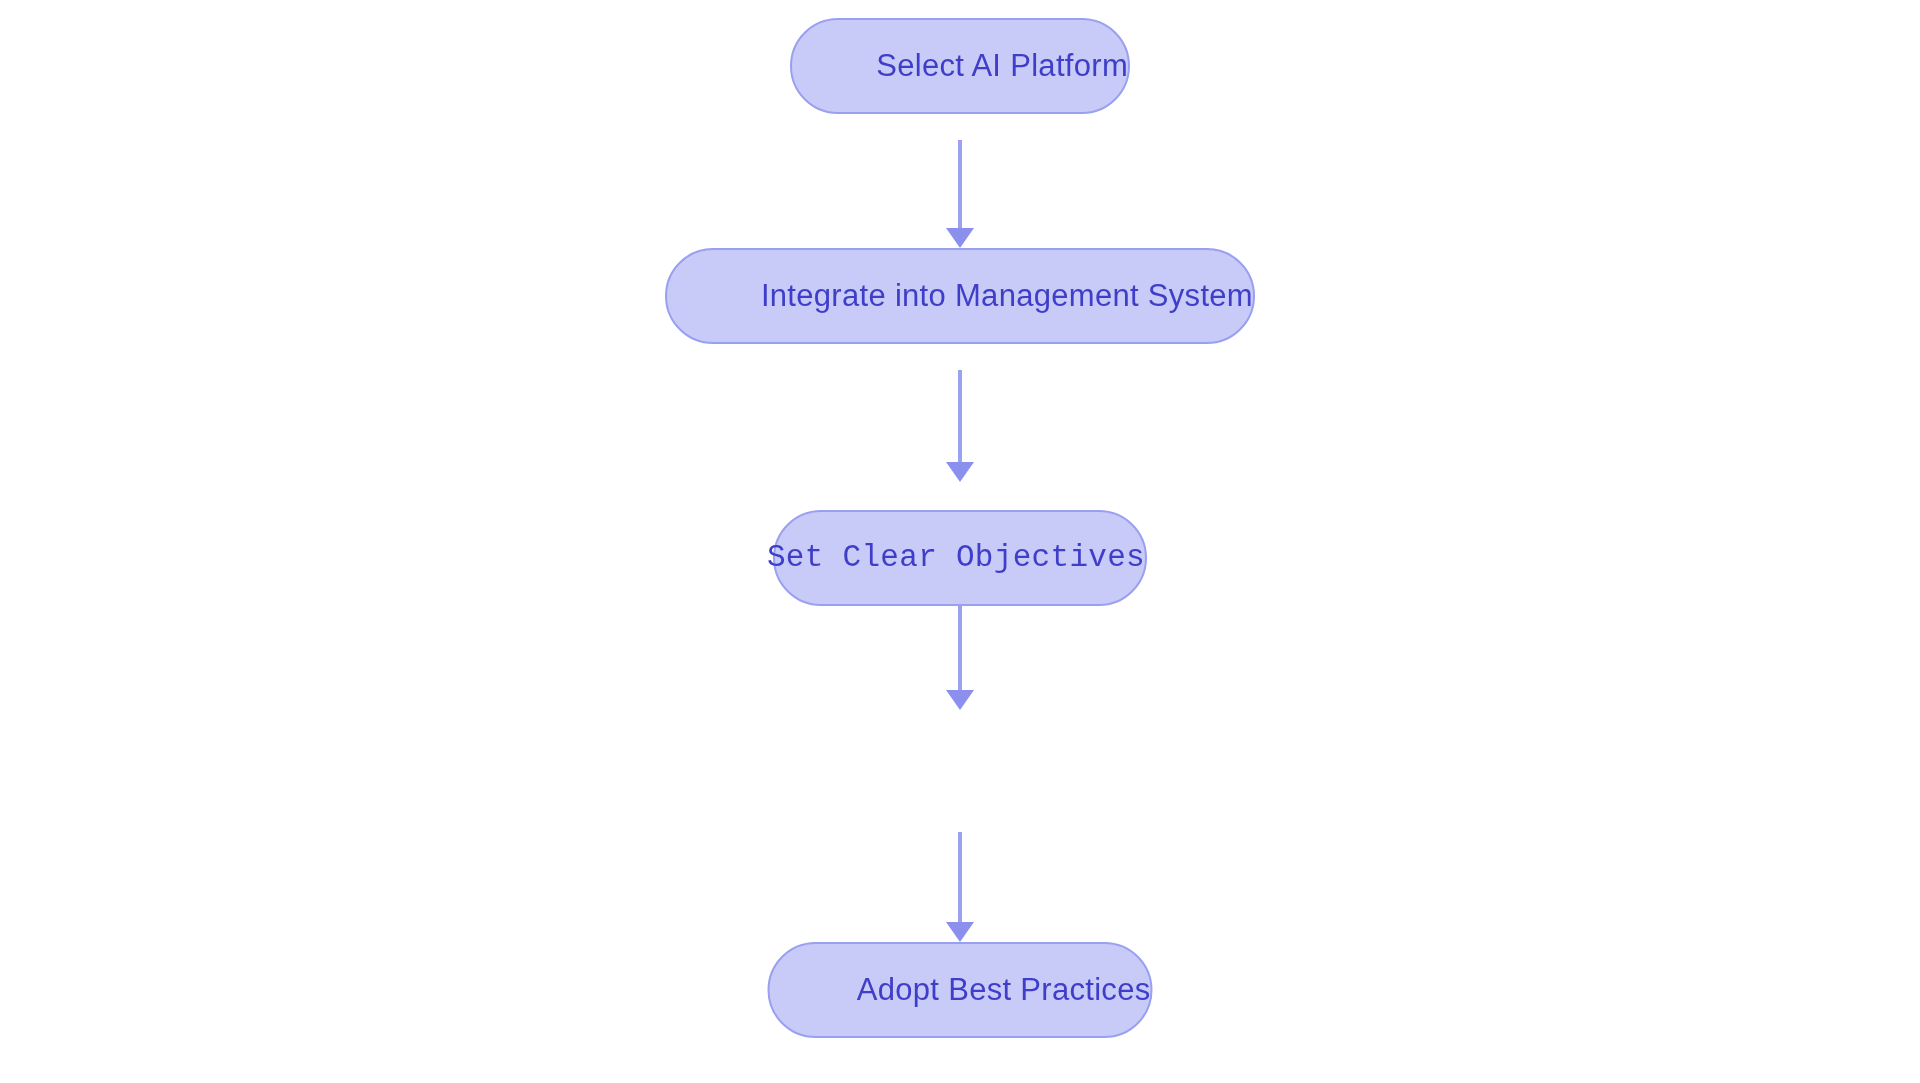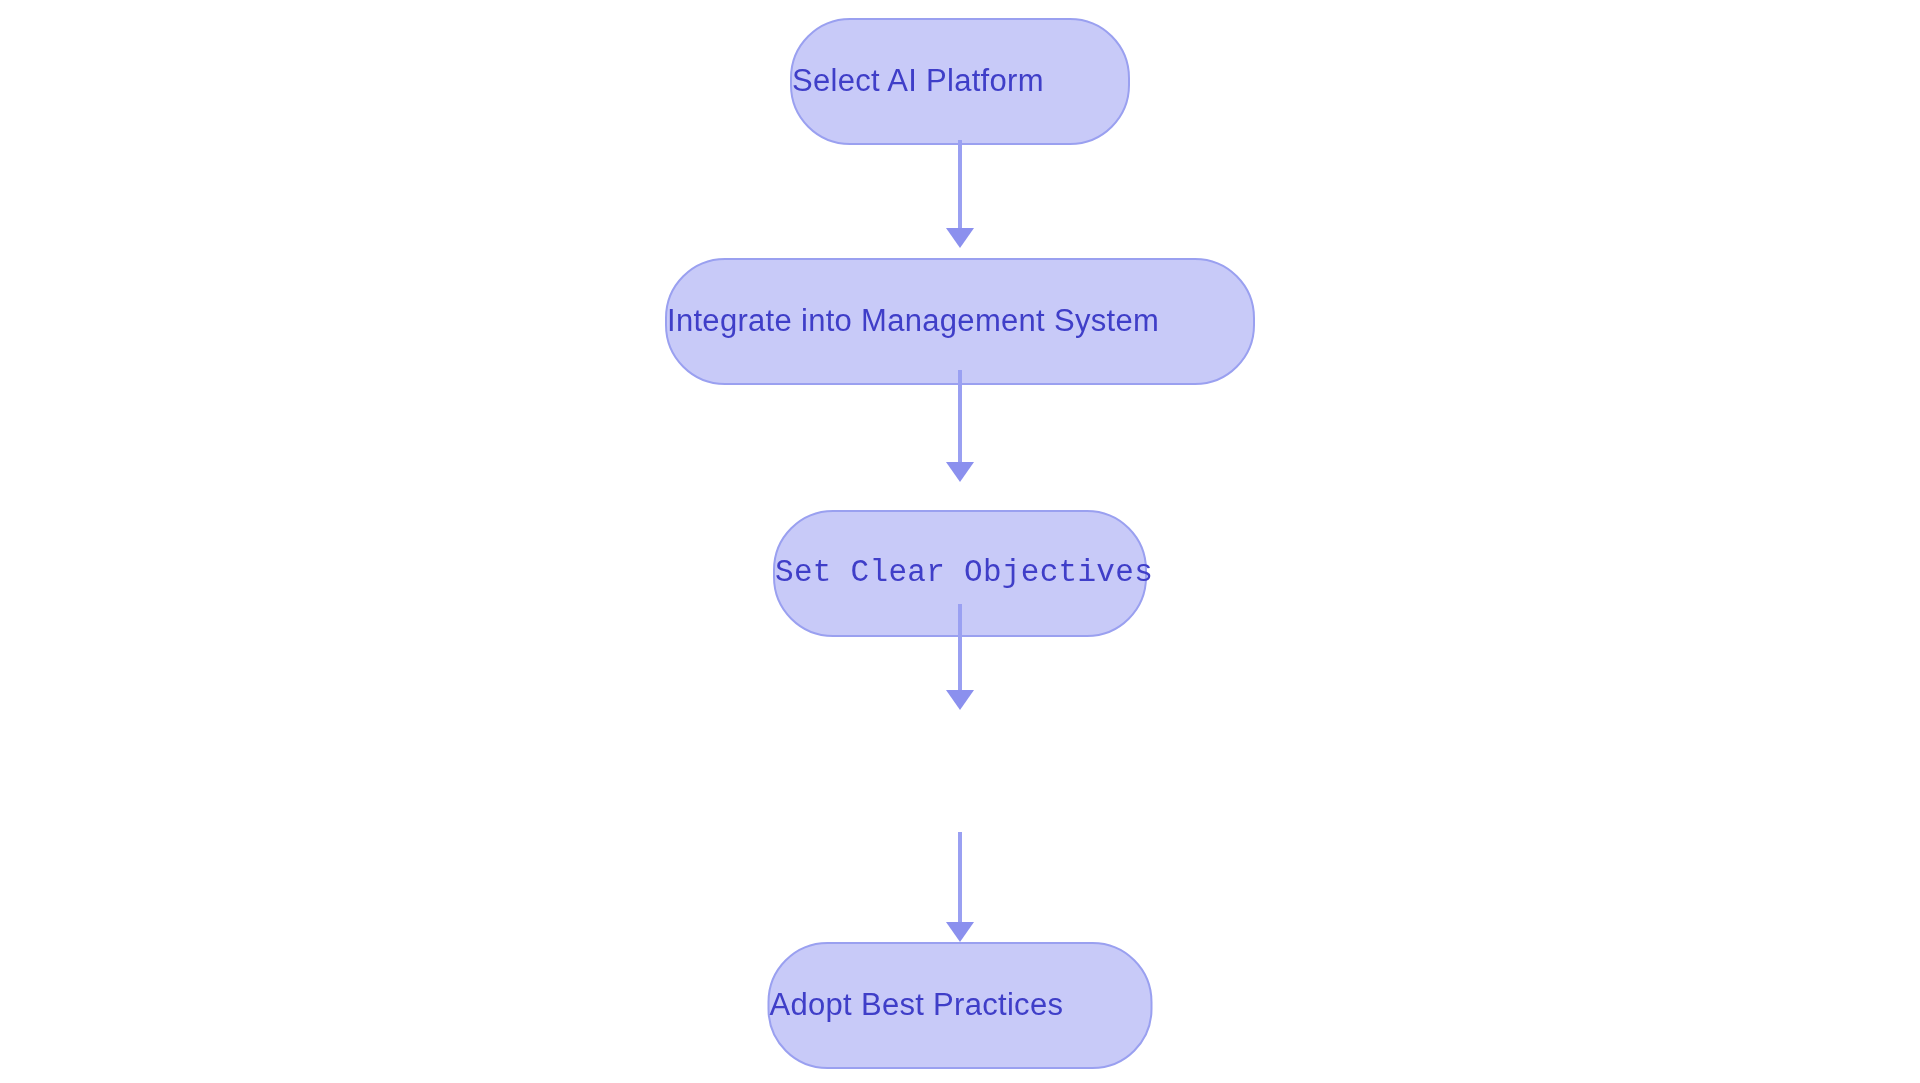--- a/index.html
+++ b/index.html
@@ -12,39 +12,39 @@
     width: 1920px;
     height: 1083px;
     background: var(--bg, #ffffff);
     overflow: hidden;
     font-family: "Liberation Sans", "DejaVu Sans", sans-serif;
   }
   .node {
     position: absolute;
     left: 50%;
     transform: translateX(-50%);
-    height: 127px;
+    height: 96px;
     box-sizing: border-box;
     border-radius: 60px;
     background: var(--node-fill, #c8caf8);
     border: 2px solid var(--node-border, #9aa0f0);
     display: flex;
     align-items: center;
-    justify-content: flex-start;
+    justify-content: flex-end;
   }
   .node-label {
     color: var(--node-text, #3f3ec8);
     font-size: 31px;
     letter-spacing: 0.3px;
     white-space: nowrap;
     line-height: 1;
     padding-bottom: 2px;
   }
   .n1 { top: 18px;  width: 340px; }
-  .n2 { top: 248px; width: 590px; margin-top: 10px; }
+  .n2 { top: 248px; width: 590px; }
   .n3 { top: 510px; width: 374px; font-family: Liberation Mono, monospace; }
   .n4 { top: 710px; width: 393px; }
   .n5 { top: 942px; width: 385px; }
 
   .arrow {
     position: absolute;
     left: 50%;
     transform: translateX(-50%);
     display: flex;
     flex-direction: column;

